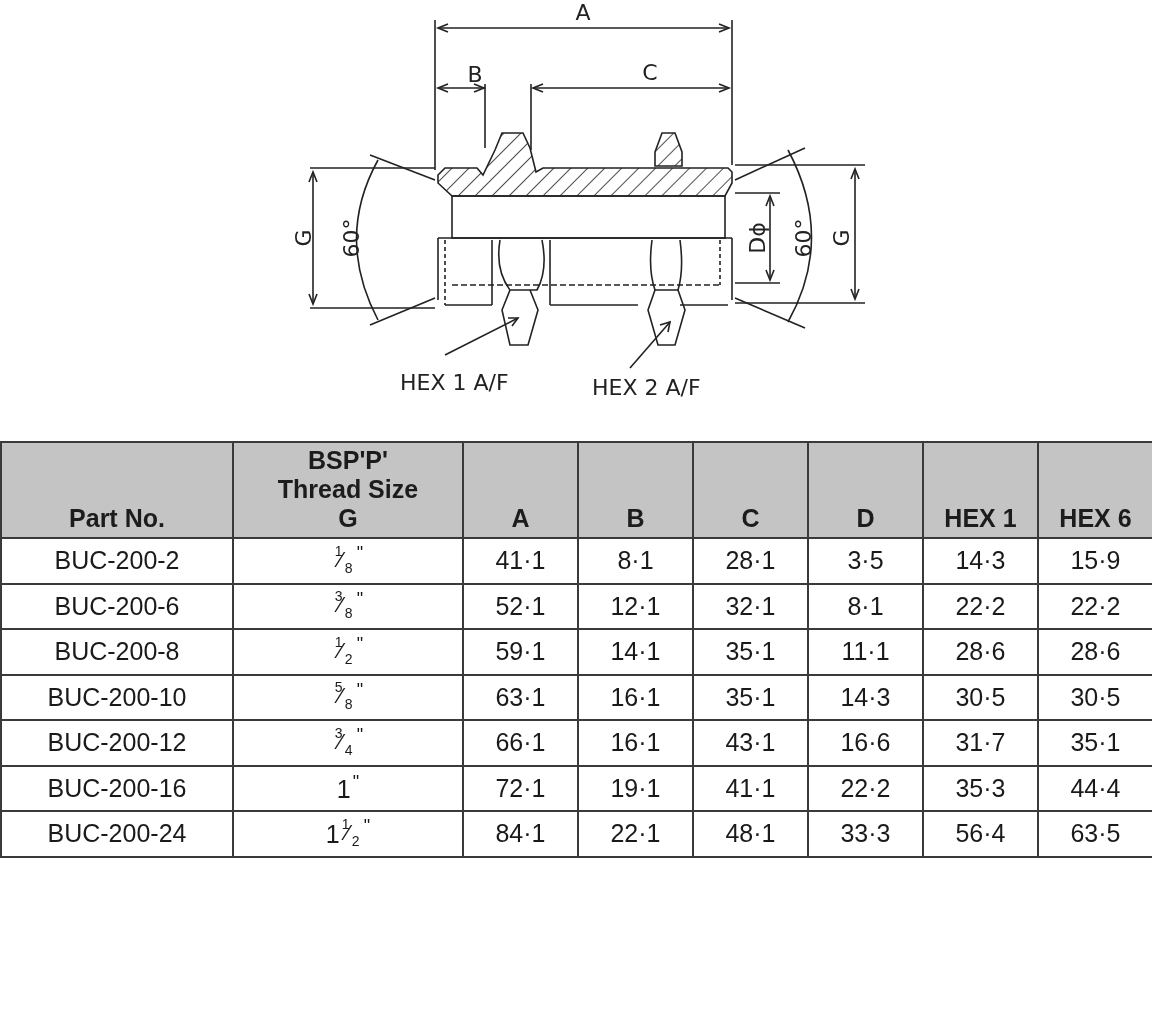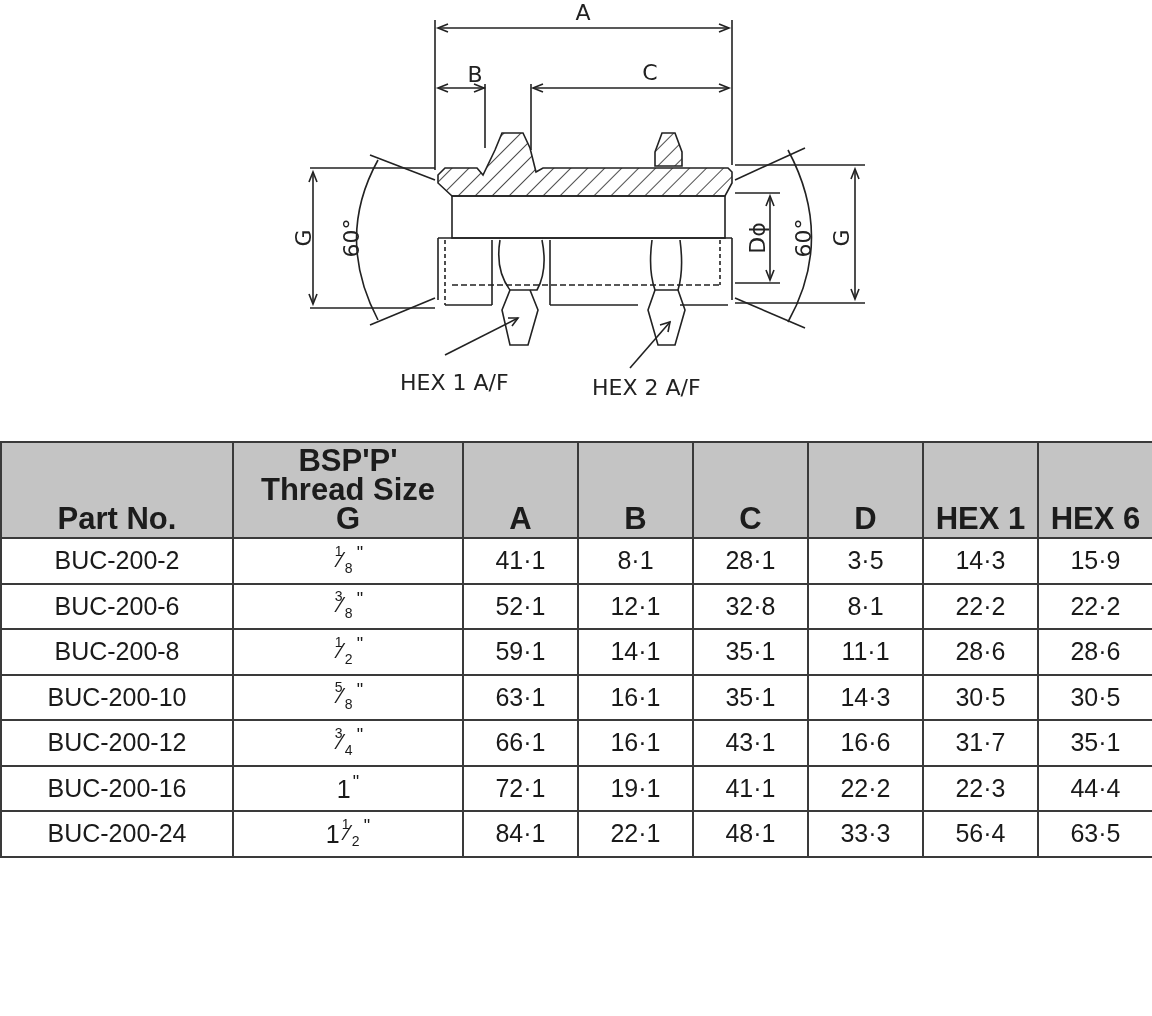--- a/index.html
+++ b/index.html
@@ -2,21 +2,21 @@
 <html><head>
 <meta charset="utf-8">
 <style>
   html, body { margin: 0; padding: 0; background: #ffffff; }
   body { width: 1152px; height: 1016px; position: relative; overflow: hidden; font-family: "Liberation Sans", sans-serif; color: #1a1a1a; }
   #drawing { position: absolute; left: 280px; top: 0; width: 600px; height: 410px; }
   #drawing svg { width: 600px; height: 410px; display: block; }
   .dlabel { font-family: "DejaVu Sans", sans-serif; font-size: 22px; fill: #222; }
   #spec-table { position: absolute; left: 0; top: 441px; width: 1152px; border-collapse: collapse; table-layout: fixed; }
   #spec-table th, #spec-table td { border: 2px solid #3a3a3a; text-align: center; padding: 0; }
-  #spec-table thead th { background: #c4c4c4; font-weight: bold; font-size: 31px; vertical-align: bottom; padding-bottom: 4px; height: 90px; line-height: 29px; color: #1c1c1c; }
+  #spec-table thead th { background: #c4c4c4; font-weight: bold; font-size: 25px; vertical-align: bottom; padding-bottom: 4px; height: 90px; line-height: 29px; color: #1c1c1c; }
   #spec-table tbody td { height: 43.5px; font-size: 25px; background: #fff; color: #1a1a1a; }
   .frac { display: inline-block; position: relative; width: 22px; height: 36px; vertical-align: middle; }
   .frac .num { position: absolute; left: 2px; top: 0; font-size: 14px; }
   .frac .slash { position: absolute; left: 6px; top: 4px; font-size: 22px; }
   .frac .den { position: absolute; left: 12px; top: 17px; font-size: 14px; }
   .whole { font-size: 25px; vertical-align: middle; }
   .inch { font-size: 18px; vertical-align: 8px; margin-left: 2px; }
 </style>
 </head>
 <body>
@@ -156,21 +156,21 @@
   </tr>
 
 
   <tr>
     <td>BUC-200-6</td>
     <td>
       <span class="whole"></span><span class="frac"><span class="num">3</span><span class="slash">⁄</span><span class="den">8</span></span><span class="inch">"</span>
     </td>
     <td>52·1</td>
     <td>12·1</td>
-    <td>32·8</td>
+    <td>32·1</td>
     <td>8·1</td>
     <td>22·2</td>
     <td>22·2</td>
   </tr>
 
   <tr>
     <td>BUC-200-8</td>
     <td>
       <span class="whole"></span><span class="frac"><span class="num">1</span><span class="slash">⁄</span><span class="den">2</span></span><span class="inch">"</span>
     </td>
@@ -210,21 +210,21 @@
 
   <tr>
     <td>BUC-200-16</td>
     <td>
       <span class="whole">1</span><span class="inch">"</span>
     </td>
     <td>72·1</td>
     <td>19·1</td>
     <td>41·1</td>
     <td>22·2</td>
-    <td>22·3</td>
+    <td>35·3</td>
     <td>44·4</td>
   </tr>
 
 
   <tr>
     <td>BUC-200-24</td>
     <td>
       <span class="whole">1</span><span class="frac"><span class="num">1</span><span class="slash">⁄</span><span class="den">2</span></span><span class="inch">"</span>
     </td>
     <td>84·1</td>

